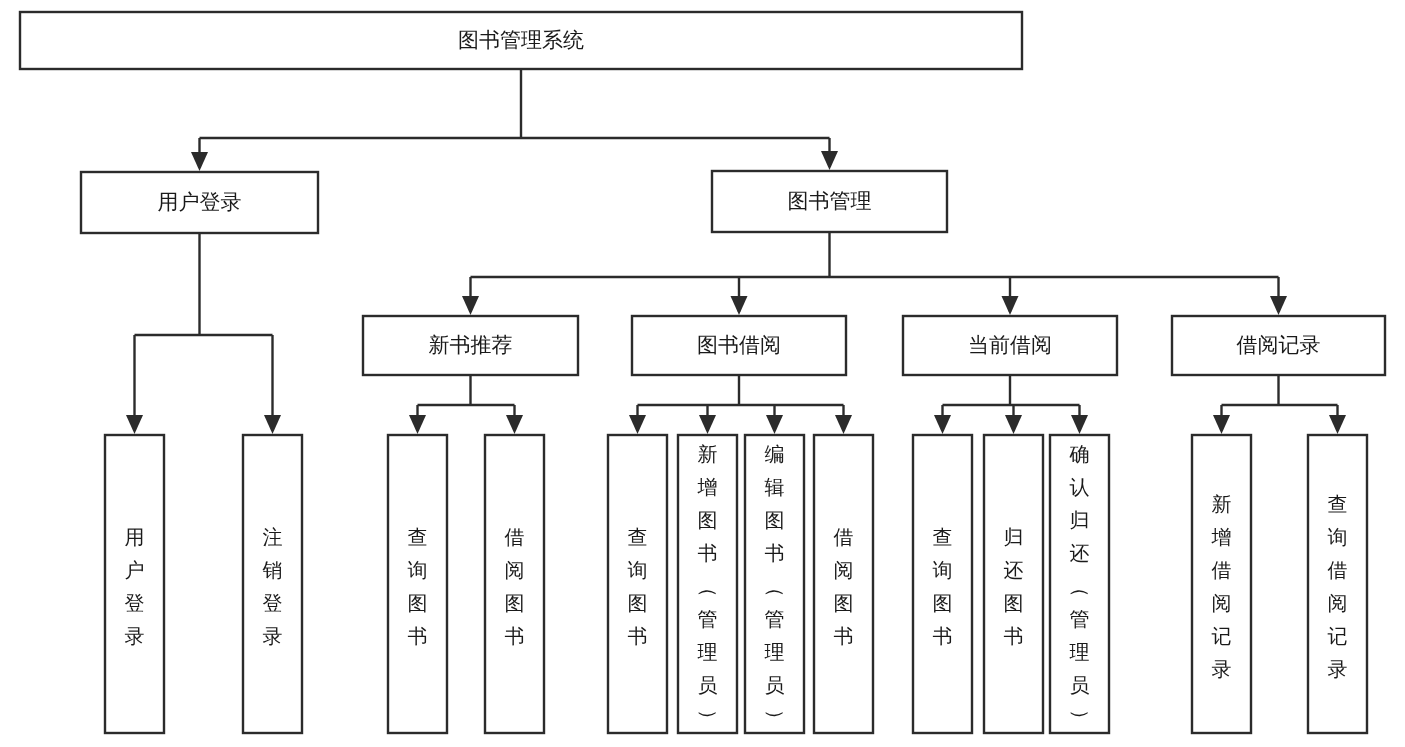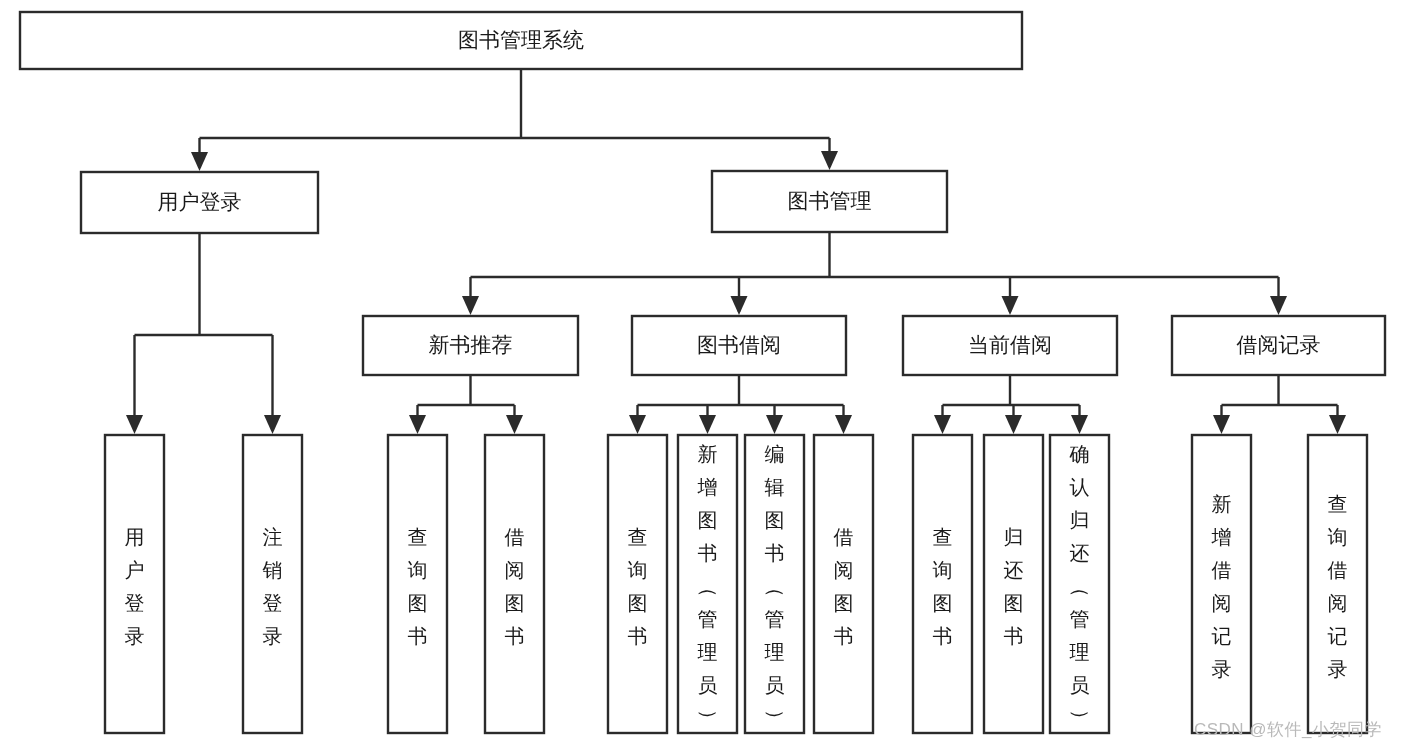--- a/index.html
+++ b/index.html
@@ -251,15 +251,14 @@
           <text x="1337.5" y="543.74" class="node-label-v">询</text>
           <text x="1337.5" y="576.74" class="node-label-v">借</text>
           <text x="1337.5" y="609.74" class="node-label-v">阅</text>
           <text x="1337.5" y="642.74" class="node-label-v">记</text>
           <text x="1337.5" y="675.74" class="node-label-v">录</text>
         </g>
       </g>
 
   </svg>
 
-  <div class="watermark">CSDN @软件_小贺同学</div>
 
 </div>
 
 </body></html>

